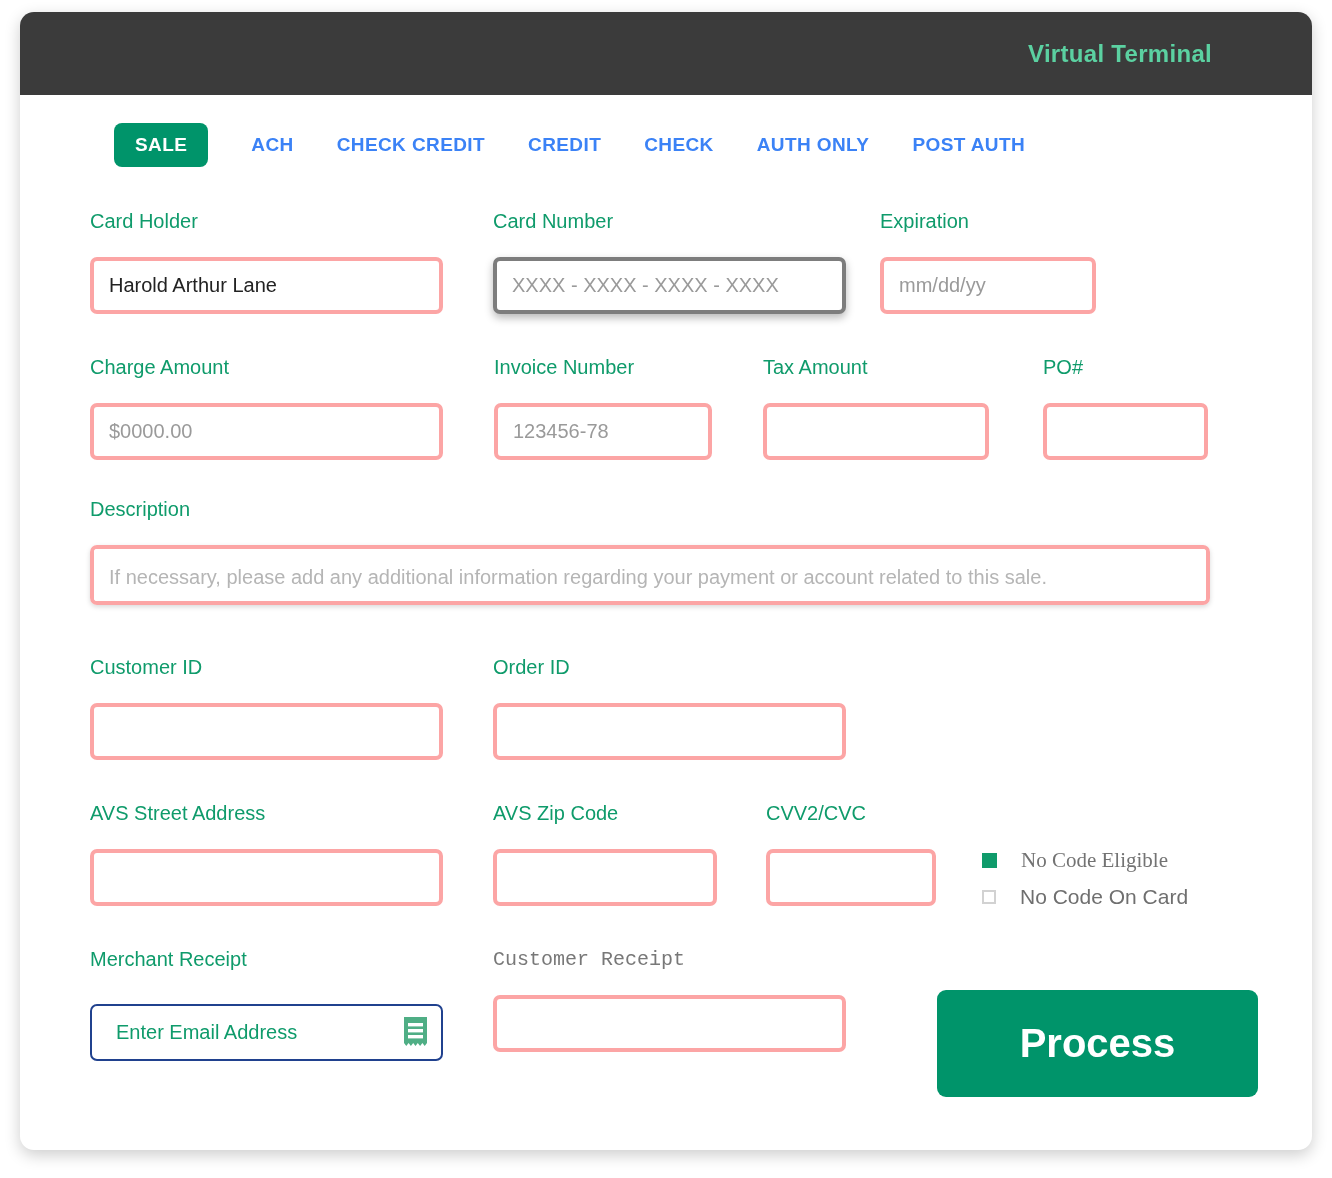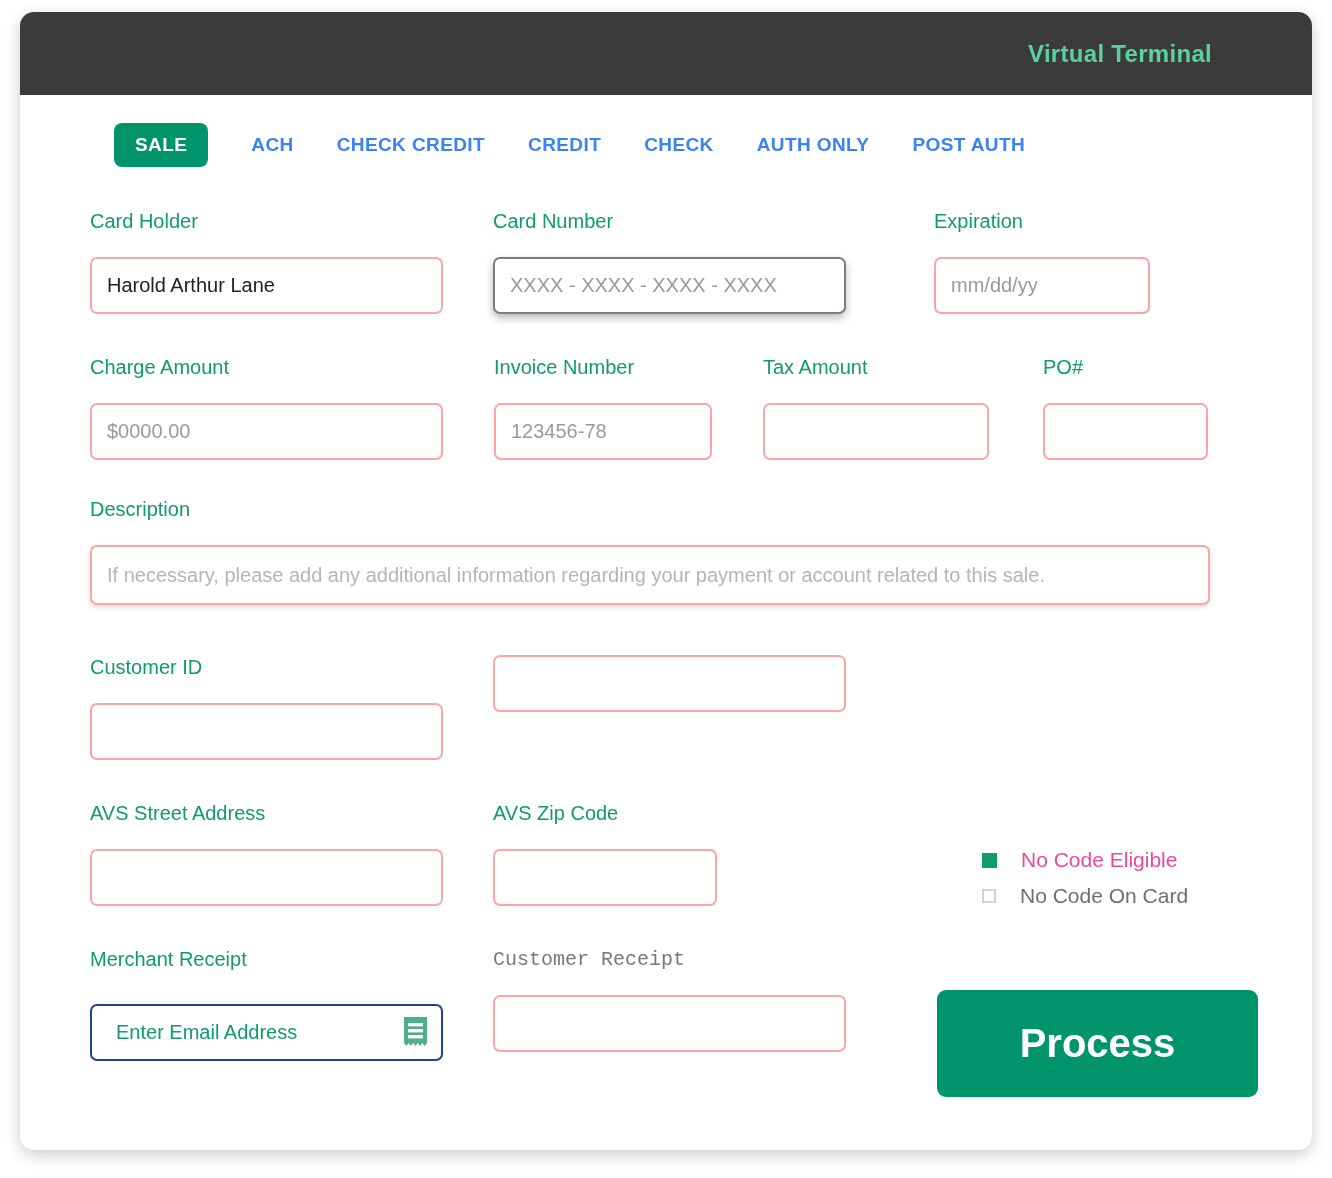--- a/index.html
+++ b/index.html
@@ -12,40 +12,40 @@
             color:#5bd1a1;letter-spacing:0.3px;}
   
   .tabs{position:absolute;left:53px;top:111px;display:flex;align-items:center;gap:43px;padding-left:41px;}
   .tab{background:none;border:none;padding:0;font-family:inherit;font-size:19px;font-weight:bold;
        color:#3b82f6;letter-spacing:0.4px;cursor:pointer;}
   .tab.active{background:#00946a;color:#ffffff;border-radius:8px;padding:11px 21px;}
   
   .fg{position:absolute;}
   .lbl{display:block;font-size:20px;color:#0f9b6b;margin-bottom:23px;line-height:25px;}
   .lbl-gray{color:#787878;}
-  .inp{display:block;box-sizing:border-box;width:100%;height:57px;border:2px solid #fca5a5;
+  .inp{display:block;box-sizing:border-box;width:100%;height:57px;border:4px solid #fca5a5;
        border-radius:7px;padding:0 15px;font-family:inherit;font-size:20px;color:#222222;
        background:#ffffff;outline:none;}
   .inp::placeholder{color:#9a9a9a;opacity:1;}
   .inp-shadow{box-shadow:0 4px 8px rgba(0,0,0,0.28);border-color:#7d7d7d;}
   textarea.inp{height:60px;resize:none;padding:16px 15px;line-height:24px;
                box-shadow:0 2px 5px rgba(0,0,0,0.15);}
   textarea.inp::placeholder{color:#b5b5b5;}
   .inp-wrap{position:relative;}
   .inp-merchant{border:2px solid #20418e;color:#0f9b6b;padding-left:24px;margin-top:32px;}
   .inp-merchant::placeholder{color:#0f9b6b;}
   .receipt-icon{position:absolute;right:16px;top:50%;transform:translateY(-50%);pointer-events:none;}
   
   .checks{position:absolute;left:962px;top:836px;}
   .check-row{display:flex;align-items:center;margin-bottom:12px;cursor:pointer;}
   .box{width:15px;height:15px;margin-right:24px;box-sizing:border-box;}
   .box.checked{background:#0f9b6b;}
   .box.unchecked{background:#ffffff;border:2px solid #d2d2d2;width:14px;height:14px;}
   .check-label{font-size:21px;}
-  .check-label.green{color:#ec4899;}
+  .check-label.green{color:#737373;font-family:Liberation Serif, serif;}
   .check-label.gray{color:#6f6f6f;}
   
   .process{position:absolute;left:917px;top:978px;width:321px;height:107px;background:#00946a;
            color:#ffffff;border:none;border-radius:9px;font-family:inherit;font-size:40px;
            font-weight:bold;cursor:pointer;}
 </style>
 </head>
 <body>
 
 <div class="stage">
@@ -66,21 +66,21 @@
     </nav>
 
     <div class="fg" style="left:70px;top:197px;width:353px;">
       <label class="lbl">Card Holder</label>
       <input class="inp" value="Harold Arthur Lane" style="">
     </div>
     <div class="fg" style="left:473px;top:197px;width:353px;">
       <label class="lbl">Card Number</label>
       <input class="inp inp-shadow" placeholder="XXXX - XXXX - XXXX - XXXX" style="">
     </div>
-    <div class="fg" style="left:914px;top:197px;width:216px;">
+    <div class="fg" style="left:860px;top:197px;width:216px;">
       <label class="lbl">Expiration</label>
       <input class="inp" placeholder="mm/dd/yy" style="">
     </div>
 
     <div class="fg" style="left:70px;top:343px;width:353px;">
       <label class="lbl">Charge Amount</label>
       <input class="inp" placeholder="$0000.00" style="">
     </div>
     <div class="fg" style="left:474px;top:343px;width:218px;">
       <label class="lbl">Invoice Number</label>
@@ -98,29 +98,34 @@
     <div class="fg" style="left:70px;top:485px;width:1120px;">
       <label class="lbl">Description</label>
       <textarea class="inp" placeholder="If necessary, please add any additional information regarding your payment or account related to this sale." style=""></textarea>
     </div>
 
     <div class="fg" style="left:70px;top:643px;width:353px;">
       <label class="lbl">Customer ID</label>
       <input class="inp" value="" style="">
     </div>
     <div class="fg" style="left:473px;top:643px;width:353px;">
+      <label class="lbl">Order ID</label>
       <input class="inp" value="" style="">
     </div>
 
     <div class="fg" style="left:70px;top:789px;width:353px;">
       <label class="lbl">AVS Street Address</label>
       <input class="inp" value="" style="">
     </div>
     <div class="fg" style="left:473px;top:789px;width:224px;">
       <label class="lbl">AVS Zip Code</label>
+      <input class="inp" value="" style="">
+    </div>
+    <div class="fg" style="left:746px;top:789px;width:170px;">
+      <label class="lbl">CVV2/CVC</label>
       <input class="inp" value="" style="">
     </div>
 
     <div class="checks">
       <div class="check-row">
         <span class="box checked"></span>
         <span class="check-label green">No Code Eligible</span>
       </div>
       <div class="check-row">
         <span class="box unchecked"></span>

